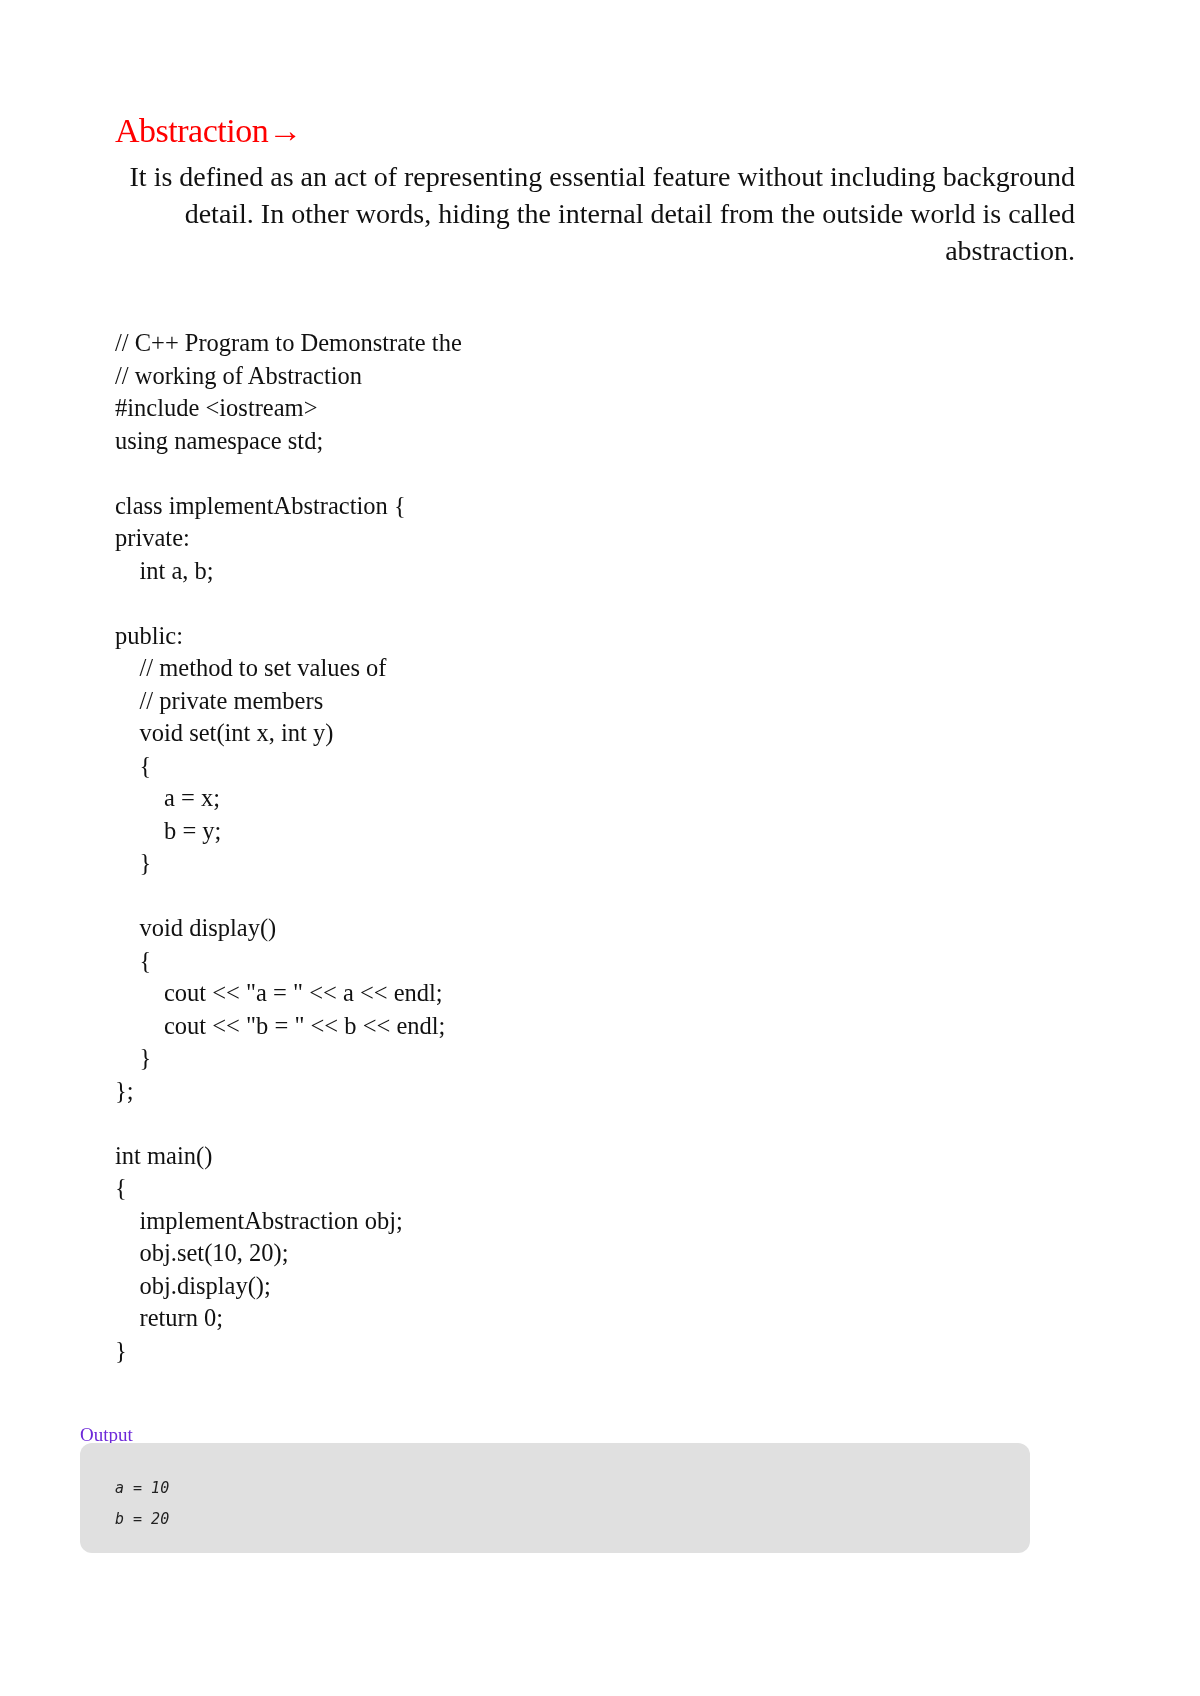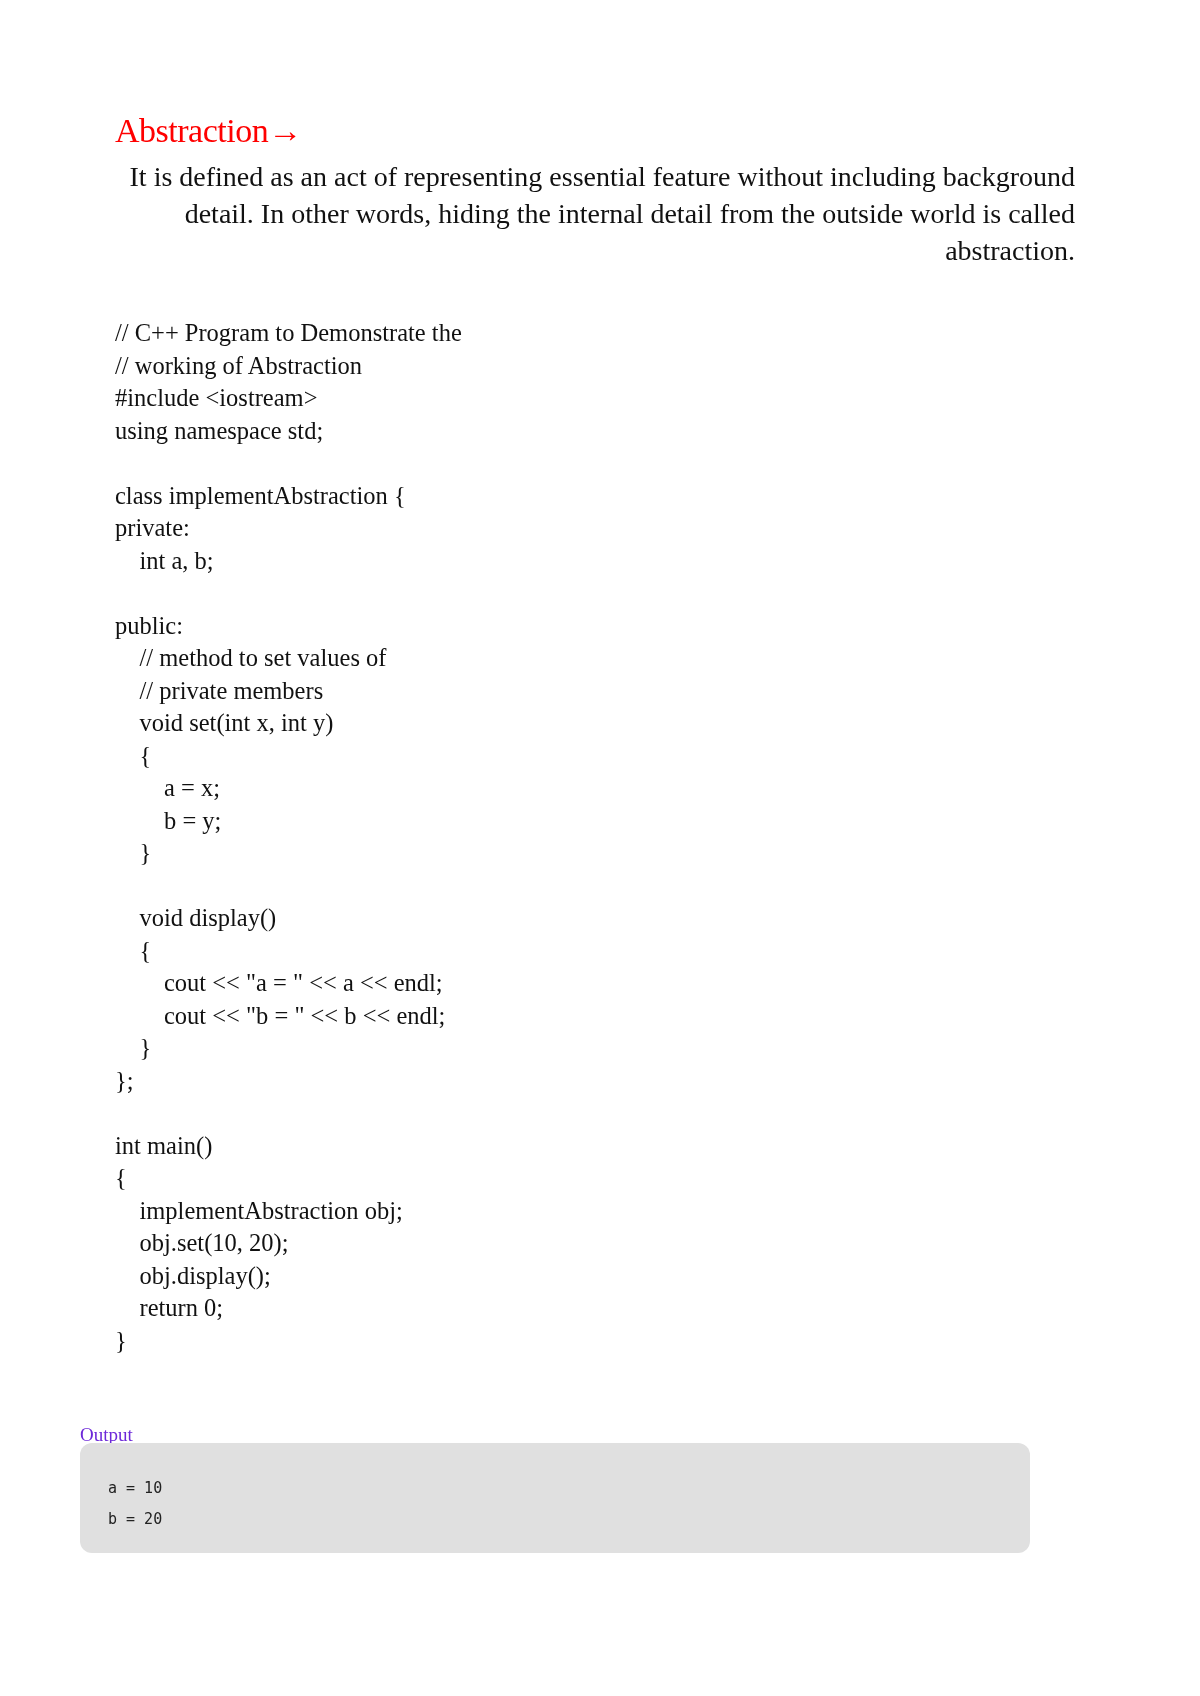--- a/index.html
+++ b/index.html
@@ -1,22 +1,22 @@
 <!DOCTYPE html>
 <html><head>
 <meta charset="utf-8">
 <style>
   html, body { margin:0; padding:0; background:#ffffff; }
   body { width:1200px; height:1696px; position:relative; overflow:hidden; }
   .heading { position:absolute; left:115px; top:112px; color:#ff0000; font-family:"Liberation Serif", serif; font-weight:normal; font-size:34px; letter-spacing:-0.5px; }
   .para { position:absolute; left:115px; top:158px; width:960px; font-family:"Liberation Serif", serif; font-size:28px; line-height:37px; color:#111;text-align:right; }
-  .code { position:absolute; left:115px; top:317px; font-family:"Liberation Serif", serif; font-size:24.5px; line-height:32.5px; color:#111; white-space:pre; }
+  .code { position:absolute; left:115px; top:327px; font-family:"Liberation Serif", serif; font-size:24.5px; line-height:32.5px; color:#111; white-space:pre; }
   .out-label { position:absolute; left:80px; top:1424px; font-family:Liberation Serif, serif; font-size:19px; color:#6d28d9; }
   .out-box { position:absolute; left:80px; top:1443px; width:950px; height:110px; background:#e0e0e0; border-radius:12px; }
-  .out-text { position:absolute; left:28px; top:30px; font-family:"DejaVu Sans Mono", monospace; font-size:15px; line-height:31px; color:#222; white-space:pre; }
+  .out-text { position:absolute; left:35px; top:30px; font-family:"DejaVu Sans Mono", monospace; font-size:15px; line-height:31px; color:#222; white-space:pre;font-style:italic; }
 </style>
 </head>
 <body>
 
 <div class="heading">Abstraction→</div>
 <div class="para"> It is defined as an act of representing essential feature without including background detail. In other words, hiding the internal detail from the outside world is called abstraction.</div>
 <div class="code" id="code">// C++ Program to Demonstrate the
 // working of Abstraction
 #include &lt;iostream&gt;
 using namespace std;

